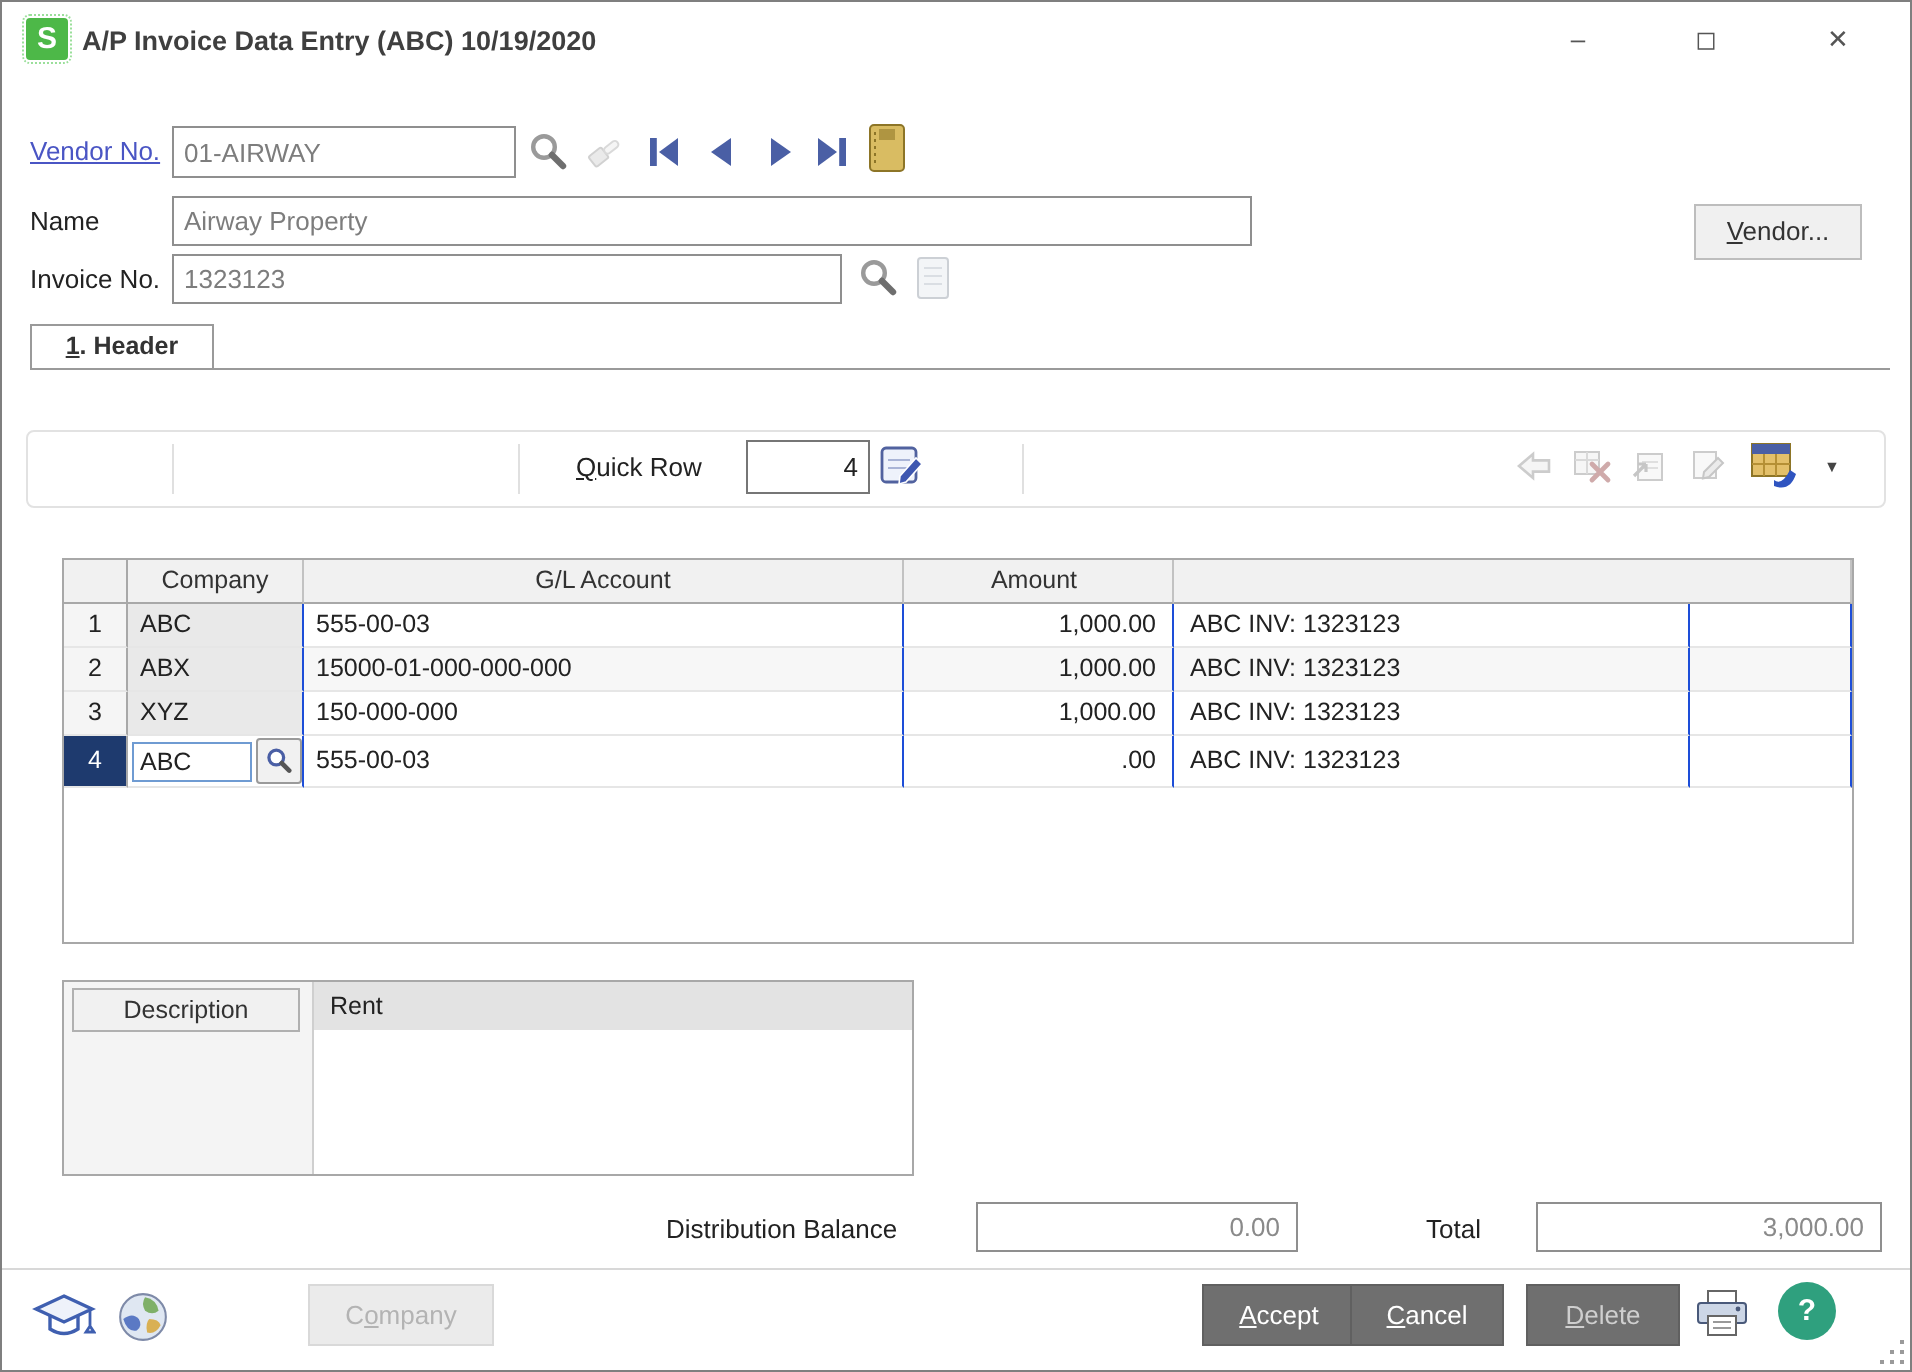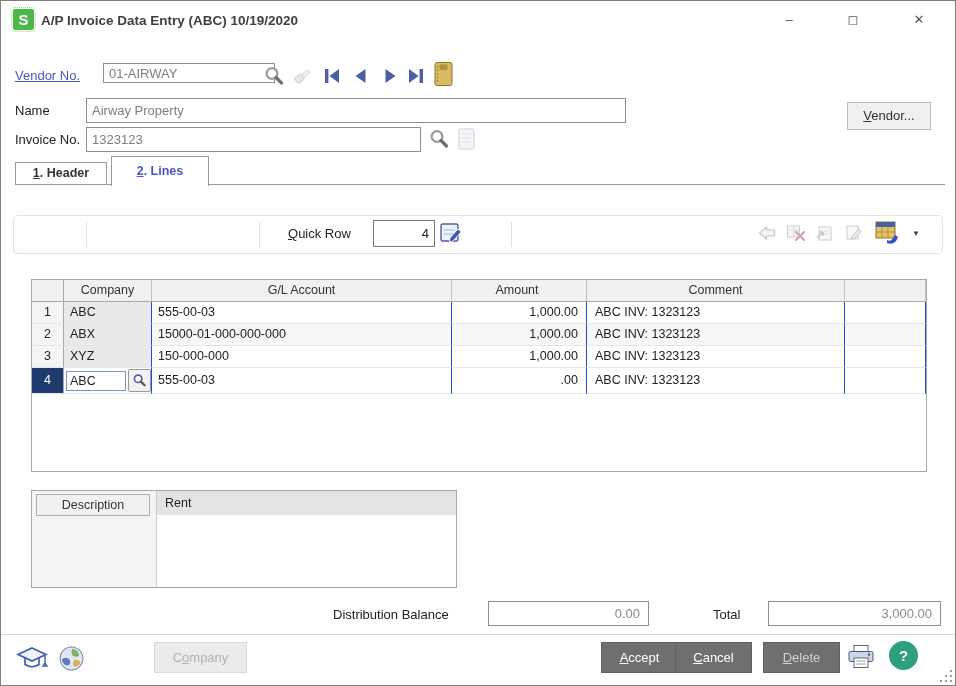--- a/index.html
+++ b/index.html
@@ -95,21 +95,21 @@
 
 <div class="window">
 
   <div class="abs logo">S</div>
   <div class="abs title">A/P Invoice Data Entry (ABC) 10/19/2020</div>
   <div class="abs winctl" style="left:768px">–</div>
   <div class="abs winctl" style="left:832px">◻</div>
   <div class="abs winctl" style="left:898px">✕</div>
 
   <div class="abs flabel link" style="left:14px;top:67px">Vendor No.</div>
-  <div class="abs tbox" style="left:102px;top:62px;width:172px;height:20px">01-AIRWAY</div>
+  <div class="abs tbox" style="left:85px;top:62px;width:172px;height:26px">01-AIRWAY</div>
   <div class="abs icon-btn" style="left:262px;top:64px">
     <svg width="22" height="22" viewBox="0 0 22 22">
         <circle cx="9" cy="8.5" r="5.4" fill="#fff" stroke="#9a9a9a" stroke-width="2.2"></circle>
         <line x1="13" y1="12.5" x2="18.5" y2="18" stroke="#6e6e6e" stroke-width="3.2" stroke-linecap="round"></line>
       </svg>
   </div>
   <div class="abs icon-btn dim" style="left:291px;top:64px">
     <svg width="22" height="22" viewBox="0 0 22 22">
         <g transform="rotate(-38 11 11)">
           <rect x="2.5" y="7.5" width="8" height="6.5" rx="1" fill="#d6d6d6" stroke="#a5a5a5"></rect>
@@ -163,21 +163,20 @@
     <svg width="19" height="24" viewBox="0 0 19 24">
         <rect x="2" y="2" width="15" height="20" rx="1.5" fill="#e8ecf1" stroke="#9aa2ad"></rect>
         <line x1="5" y1="7" x2="14" y2="7" stroke="#b7bec8"></line>
         <line x1="5" y1="11" x2="14" y2="11" stroke="#b7bec8"></line>
         <line x1="5" y1="15" x2="14" y2="15" stroke="#b7bec8"></line>
       </svg>
   </div>
 
   <div class="abs tabline"></div>
   <div class="abs tab tab-inactive"><span style="text-decoration: underline;">1</span>. Header</div>
-  <div class="abs tab tab-active"><span style="text-decoration: underline;">2</span>. Lines</div>
 
   <div class="abs strip"></div>
   <div class="abs vsep" style="left:85px"></div>
   <div class="abs vsep" style="left:258px"></div>
   <div class="abs vsep" style="left:510px"></div>
   <div class="abs qr-label"><span style="text-decoration: underline;">Q</span>uick Row</div>
   <div class="abs qr-input">4</div>
   <div class="abs icon-btn" style="left:438px;top:220px">
     <svg width="24" height="24" viewBox="0 0 24 24">
         <rect x="2" y="3" width="17" height="17" rx="2" fill="#eef2fb" stroke="#51629f" stroke-width="1.4"></rect>
@@ -225,21 +224,20 @@
       </svg>
   </div>
   <div class="abs caret">▼</div>
 
   <div class="abs grid">
     <div class="grow ghead">
       <div class="c-num"></div>
       <div class="c-co" style="padding-left:0">Company</div>
       <div class="c-gl" style="padding-left:0">G/L Account</div>
       <div class="c-amt" style="padding-right:4px;text-align:center">Amount</div>
-      <div class="c-cm" style="padding-left:0">Comment</div>
       <div class="c-x"></div>
     </div>
 
     <div class="grow">
       <div class="c-num">1</div>
       <div class="c-co">ABC</div>
       <div class="c-gl">555-00-03</div>
       <div class="c-amt">1,000.00</div>
       <div class="c-cm">ABC INV: 1323123</div>
       <div class="c-x"></div>

